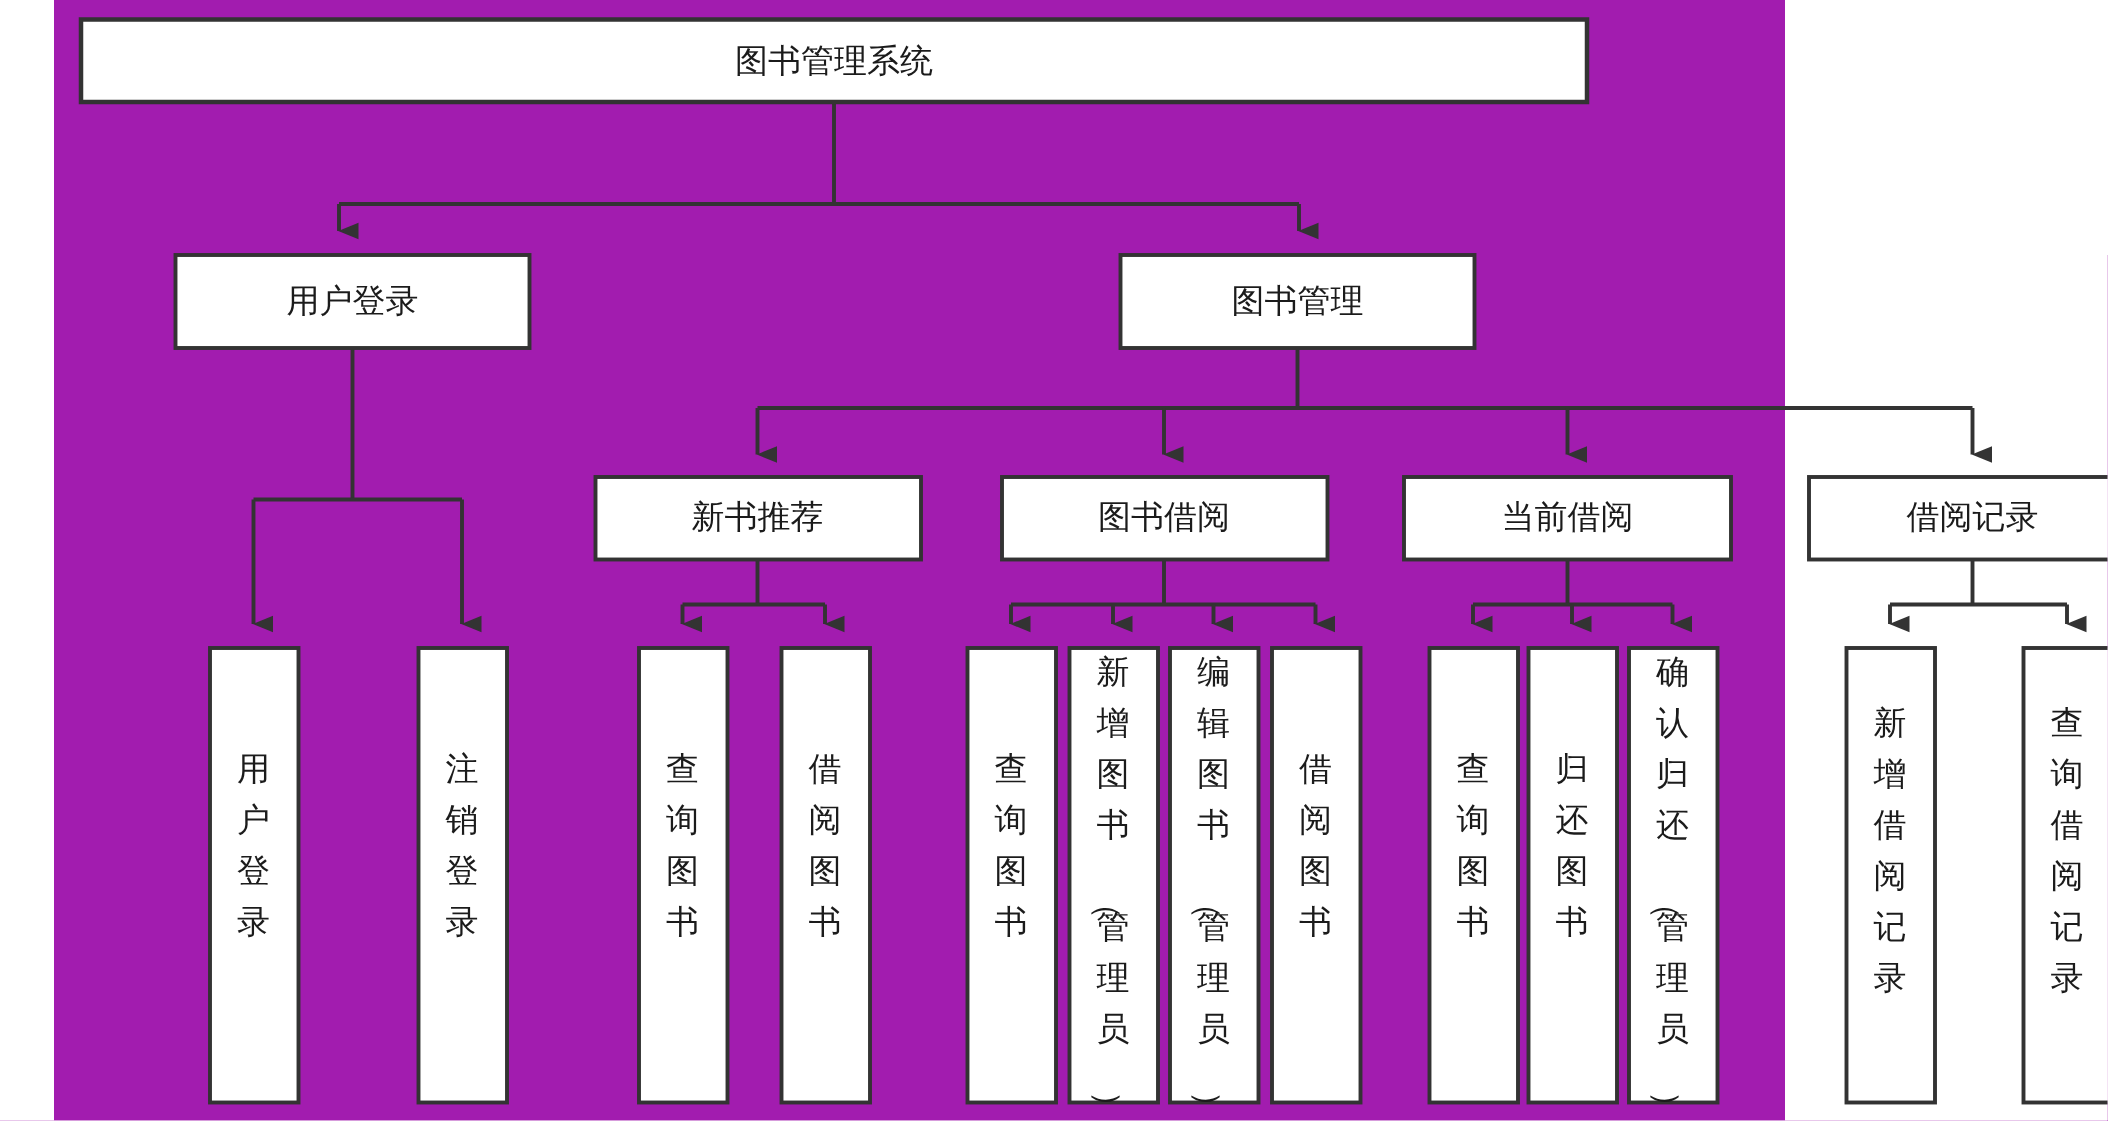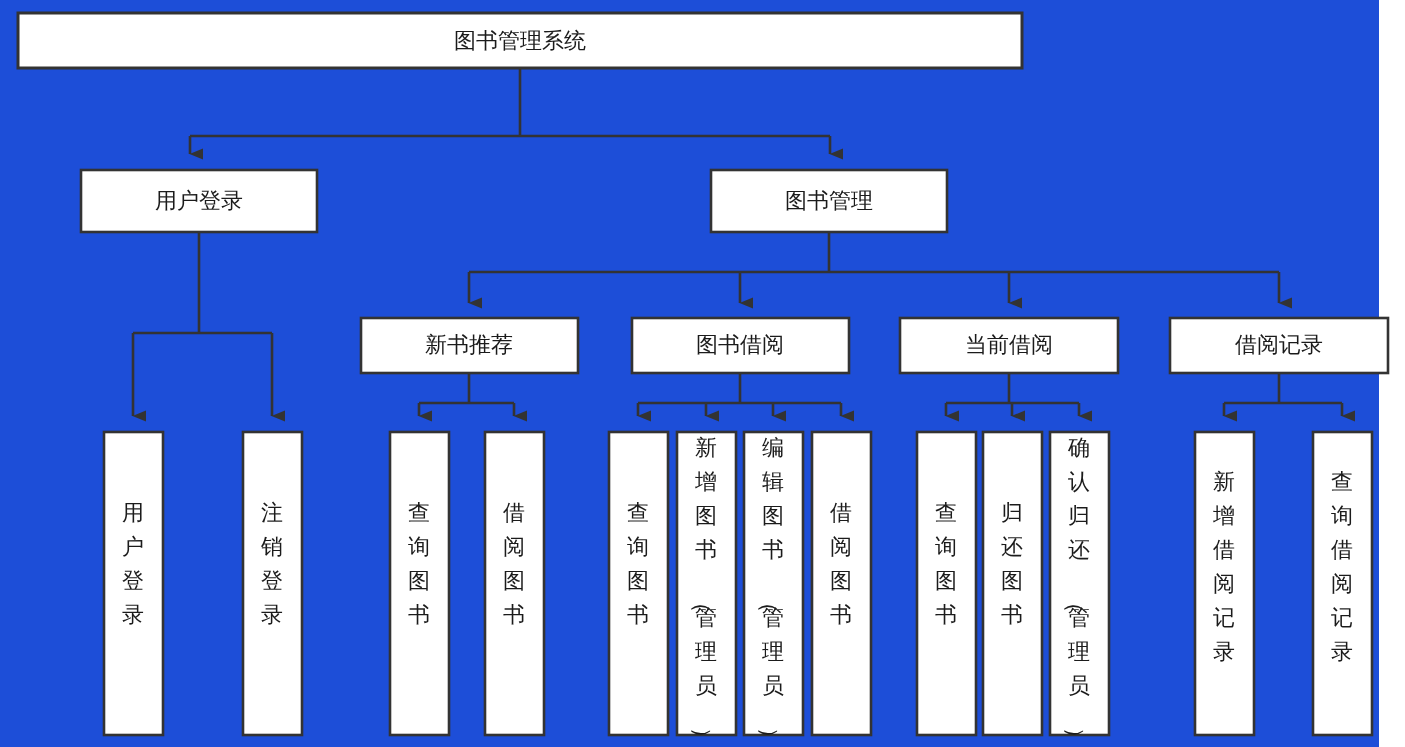--- a/index.html
+++ b/index.html
@@ -1,20 +1,20 @@
 <!DOCTYPE html>
 <html><head>
 <meta charset="utf-8">
 <style>
   html,body{margin:0;padding:0;background:#ffffff;}
   body{
     font-family:"DejaVu Sans","Liberation Sans",sans-serif;
     width:1405px;height:747px;overflow:hidden;
   }
-  #stage{position:relative;width:1379px;height:747px;background:#1d4ed8;}
+  #stage{position:relative;width:1154px;height:747px;background:#a21caf;margin-left:36px;}
   svg#diagram{position:absolute;left:0;top:0;width:1405px;height:747px;display:block;}
   .node-rect{fill:#ffffff;stroke:#333333;stroke-width:2.6;}
   .node-rect.root{stroke-width:3;}
   .edge{stroke:#333333;stroke-width:2.6;fill:none;stroke-linecap:butt;}
   .arrow-head{fill:#333333;stroke:none;}
   .node-label{
     fill:#1b1b1b;font-size:22px;
     font-family:"DejaVu Sans","Liberation Sans",sans-serif;
     text-anchor:middle;dominant-baseline:middle;
   }

